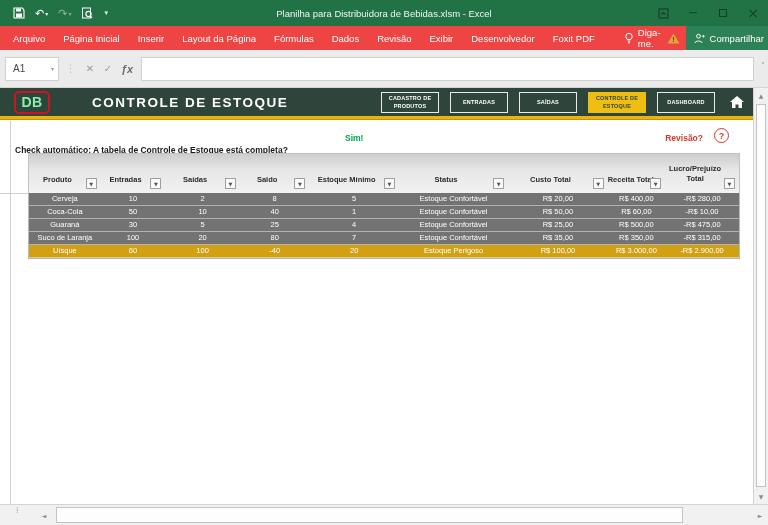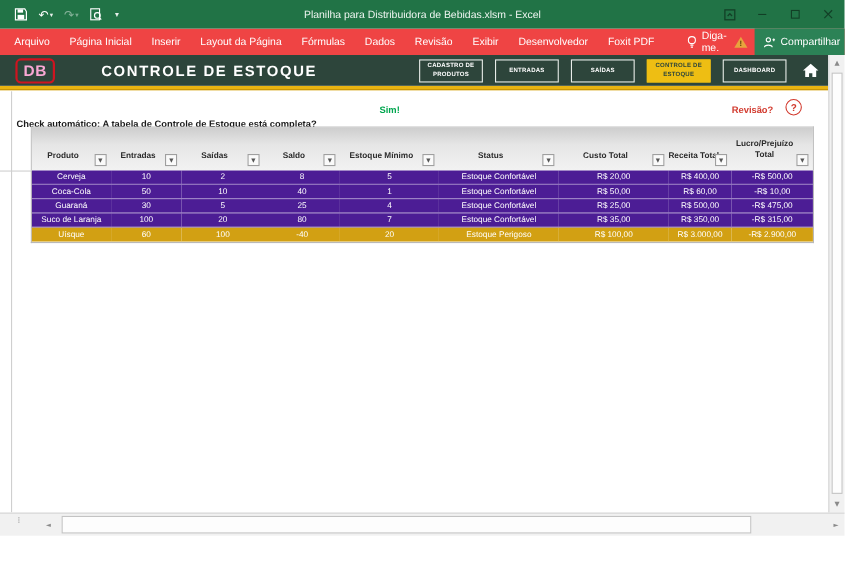--- a/index.html
+++ b/index.html
@@ -36,21 +36,21 @@
   .finput { flex:1; height:24px; background:#fff; border:1px solid #d0d0d0; margin-left:4px; margin-right:14px; font-size:10px; padding:4px 6px; color:#333; }
   .fexpand { position:absolute; right:3px; top:12px; color:#8f8f8f; font-size:8px; }
 
   
   .workarea { position:relative; height:416px; display:flex; }
   .sheet { position:relative; width:753px; height:416px; background:#fff; overflow:hidden; }
 
   
   .banner { position:relative; height:28px; background:#2d453b; display:flex; align-items:center; }
   .accent-strip { height:4px; background:#e9b411; border-bottom:1px solid #c79204; }
-  .db-logo { width:36px; height:23px; border:2.5px solid #cf1420; border-radius:5px; color:#f9a8d4; font-weight:800; font-size:14px; display:flex; align-items:center; justify-content:center; margin-left:14px; letter-spacing:.5px; }
+  .db-logo { width:36px; height:23px; border:2.5px solid #cf1420; border-radius:5px; color:#86efac; font-weight:800; font-size:14px; display:flex; align-items:center; justify-content:center; margin-left:14px; letter-spacing:.5px; }
   .banner-title { color:#fff; font-size:13.5px; font-weight:bold; letter-spacing:1.5px; margin-left:42px; white-space:nowrap; }
   .nav { display:flex; align-items:center; gap:11px; margin-left:auto; margin-right:14px; }
   .navbtn { width:58px; height:21px; border:1px solid #e8ede9; background:#2d453b; color:#fff; font-size:5.5px; font-weight:bold; text-align:center; display:flex; align-items:center; justify-content:center; line-height:1.5; padding:0 3px; letter-spacing:.2px; }
   .navbtn.active { background:#eebe13; border-color:#eebe13; color:#2d453b; }
   .home { color:#fff; margin-right:8px; display:flex; align-items:center; }
 
   
   .checkrow { position:relative; height:34px; }
   .check-q { position:absolute; left:15px; top:25px; font-size:8.5px; font-weight:bold; color:#1a1a1a; }
   .check-a { position:absolute; left:345px; top:13px; font-size:8.5px; font-weight:bold; color:#00a64f; }
@@ -64,21 +64,21 @@
   
   .table { position:absolute; left:28px; top:65px; width:712px; }
   .tgrid { display:grid; grid-template-columns:10.1fr 9.1fr 10.5fr 9.8fr 12.6fr 15.4fr 14fr 8.1fr 10.4fr; }
   .thead { height:40px; background:linear-gradient(180deg,#cdcdcd 0%,#e6e6e6 40%,#f2f2f2 100%); border:1px solid #c2c2c2; border-bottom:none; }
   .hcell { position:relative; height:100%; }
   .hlabel { position:absolute; left:0; right:15px; bottom:9px; text-align:center; font-size:7.5px; font-weight:bold; color:#2b2b2b; white-space:nowrap; }
   .hcell.twoline .hlabel { top:4px; bottom:3px; white-space:normal; line-height:1.3; display:flex; align-items:center; justify-content:center; right:16px; left:2px; }
   .filterbtn { position:absolute; right:4px; bottom:4px; width:11px; height:11px; background:#fafafa; border:1px solid #9f9f9f; display:flex; align-items:center; justify-content:center; color:#555; font-size:5px; }
   .trow { height:13px; }
   .trow .cell { font-size:7.5px; color:#fff; text-align:center; line-height:12px; height:13px; border-bottom:1px solid rgba(255,255,255,.45); overflow:hidden; white-space:nowrap; }
-  .trow.ok .cell { background:#4c1d95; }
+  .trow.ok .cell { background:#737373; }
   .trow.danger .cell { background:#d2a013; }
   .tbody { border:1px solid #b9b9b9; border-top:none; }
 
   
   .vscroll { width:15px; height:416px; background:#f1f1f1; border-left:1px solid #d4d4d4; position:relative; }
   .vscroll .arrow { position:absolute; left:0; width:100%; height:15px; display:flex; align-items:center; justify-content:center; color:#8a8a8a; font-size:6px; }
   .vscroll .up { top:0; }
   .vscroll .down { bottom:0; }
   .vthumb { position:absolute; left:2px; right:2px; top:16px; bottom:17px; background:#fdfdfd; border:1px solid #c3c3c3; }
   .hscroll { height:21px; background:#f1f1f1; border-top:1px solid #d4d4d4; position:relative; }
@@ -175,20 +175,32 @@
             <circle cx="4.5" cy="3.2" r="1.9" fill="none" stroke="#fff" stroke-width="1"></circle>
             <path d="M1 10 C1 7.4 8 7.4 8 10" fill="none" stroke="#fff" stroke-width="1"></path>
             <line x1="8.2" y1="3.2" x2="10.6" y2="3.2" stroke="#fff" stroke-width="1"></line>
             <line x1="9.4" y1="2" x2="9.4" y2="4.4" stroke="#fff" stroke-width="1"></line>
           </svg>
       </span>
       <span>Compartilhar</span>
     </span>
   </div>
 
+  <div class="fbar">
+    <div class="namebox">
+      <span>A1</span>
+      <span class="caret glyph">▾</span>
+    </div>
+    <span class="fsep">⋮</span>
+    <span class="fbtn glyph">✕</span>
+    <span class="fbtn glyph">✓</span>
+    <span class="fxbtn">ƒx</span>
+    <div class="finput"></div>
+    <span class="fexpand glyph">˅</span>
+  </div>
 
   <div class="workarea">
     <div class="sheet">
 
       <div class="banner">
         <div class="db-logo">DB</div>
         <div class="banner-title">CONTROLE DE ESTOQUE</div>
         <div class="nav">
           <div class="navbtn">CADASTRO DE PRODUTOS</div>
           <div class="navbtn">ENTRADAS</div>
@@ -274,21 +286,21 @@
         <div class="tbody">
           <div class="trow ok tgrid">
             <div class="cell">Cerveja</div>
             <div class="cell">10</div>
             <div class="cell">2</div>
             <div class="cell">8</div>
             <div class="cell">5</div>
             <div class="cell">Estoque Confortável</div>
             <div class="cell">R$ 20,00</div>
             <div class="cell">R$ 400,00</div>
-            <div class="cell">-R$ 500,00</div>
+            <div class="cell">-R$ 280,00</div>
           </div>
           <div class="trow ok tgrid">
             <div class="cell">Coca-Cola</div>
             <div class="cell">50</div>
             <div class="cell">10</div>
             <div class="cell">40</div>
             <div class="cell">1</div>
             <div class="cell">Estoque Confortável</div>
             <div class="cell">R$ 50,00</div>
             <div class="cell">R$ 60,00</div>

